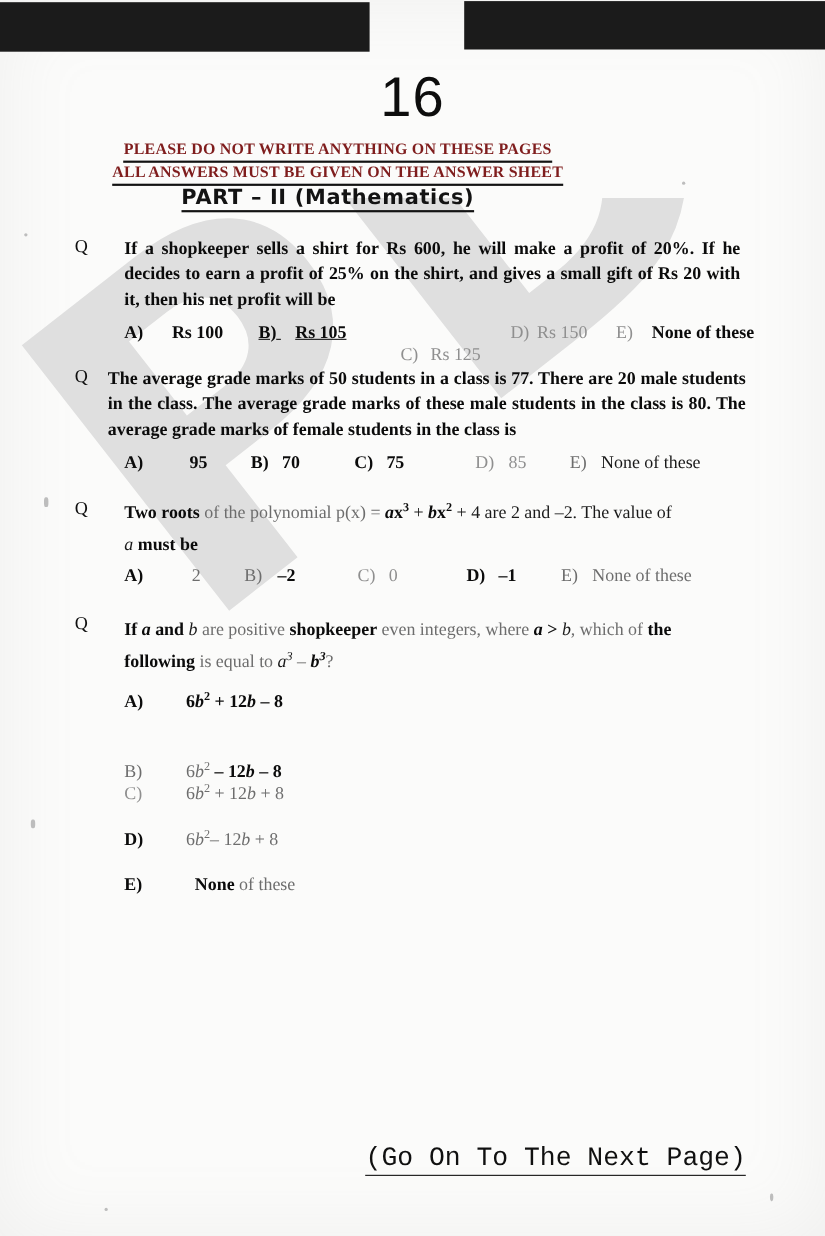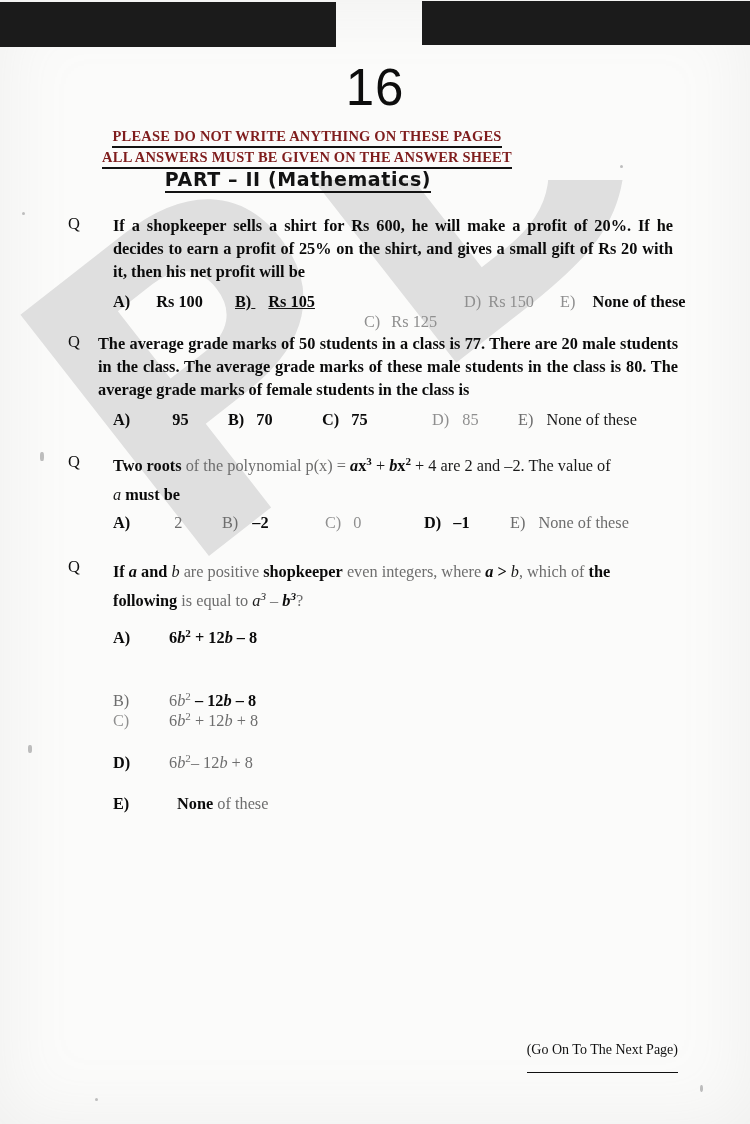--- a/index.html
+++ b/index.html
@@ -185,25 +185,25 @@
   .footer-note {
     position: absolute;
     top: 1040px;
     left: 0;
     width: 750px;
     text-align: right;
     padding-right: 72px;
     box-sizing: border-box;
   }
   .footer-note span {
-    font-size: 14px;
+    font-size: 24px;
     color: #101010;
     border-bottom: 1.6px solid #101010;
-    padding-bottom: 15px;
-    font-family: Liberation Serif, serif;
+    padding-bottom: 1px;
+    font-family: Liberation Mono, monospace;
   }
 
   
   .speck {
     position: absolute;
     background: #bdbdbd;
     border-radius: 50%;
     z-index: 3;
     pointer-events: none;
   }

